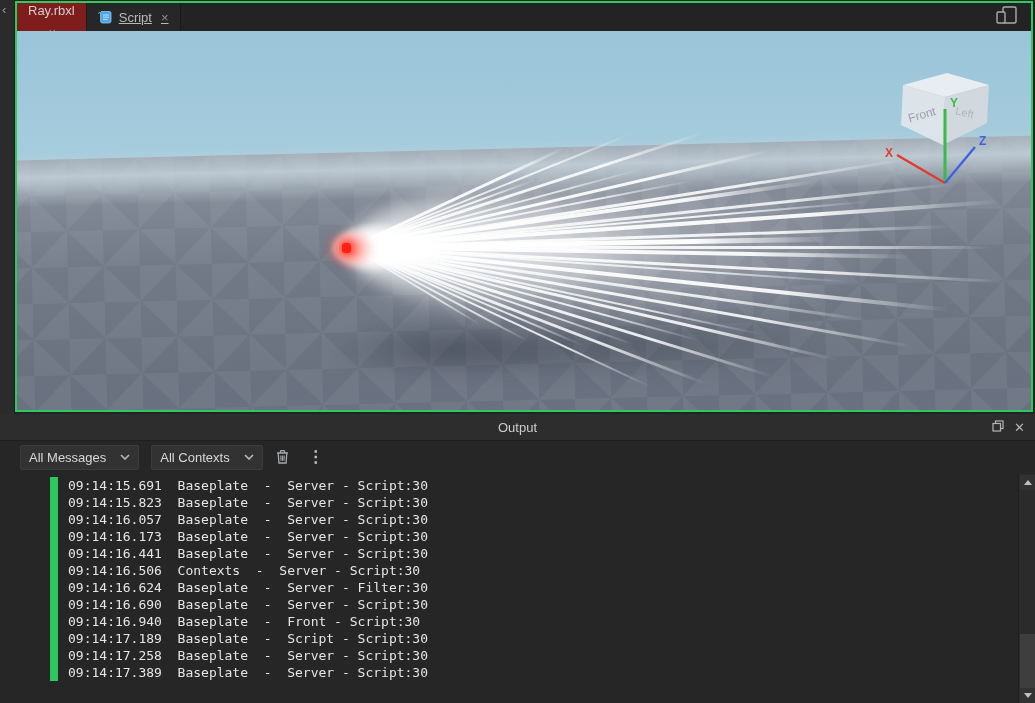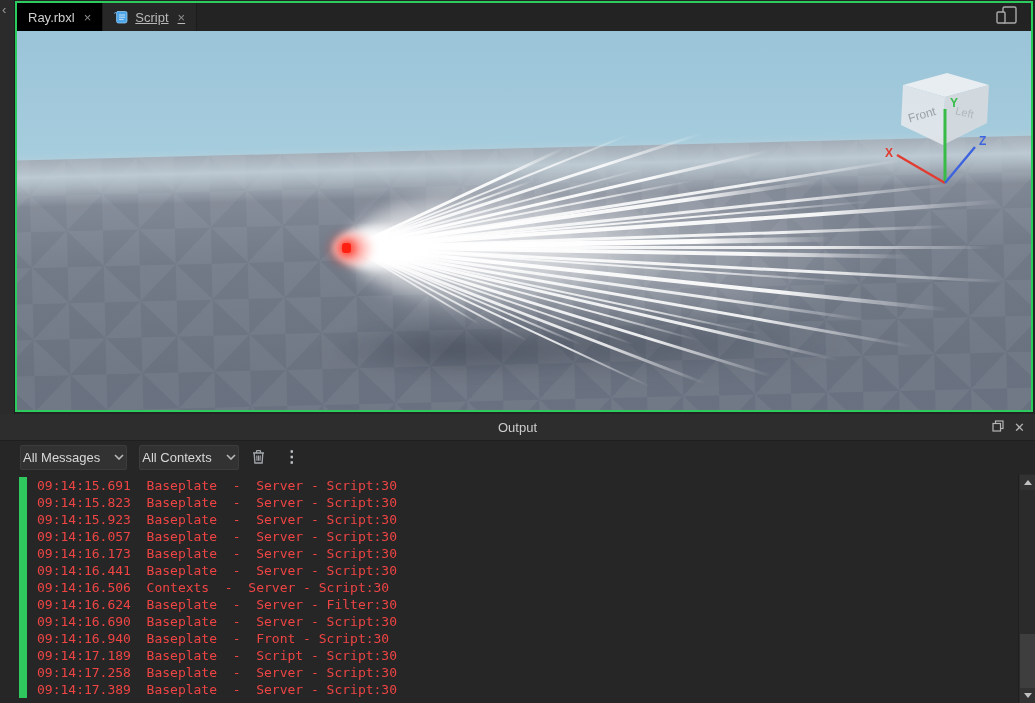--- a/index.html
+++ b/index.html
@@ -11,21 +11,21 @@
   .left-rail { position:absolute; left:0; top:0; width:15px; height:703px;
                background:#2b2b2b; border-right:1px solid #1d1d1d; }
   .rail-chevron { position:absolute; left:2px; top:2px; color:#999; font-size:13px; cursor:pointer; }
 
   
   .play-frame { position:absolute; left:15px; top:1px; width:1018px; height:411px;
                 border:2px solid #2bcb5e; background:#242424; }
   .tabbar { position:relative; height:28px; background:#232323; display:flex; align-items:stretch; }
   .tab { display:flex; align-items:center; gap:7px; padding:0 11px; font-size:13px;
          color:#cfcfcf; border-right:1px solid #1b1b1b; cursor:pointer; }
-  .tab.active { background:#000000; }
+  .tab.active { background:#7f1d1d;flex-direction:column; }
   .tab.inactive { background:#272727; color:#b9b9b9;text-decoration:underline; }
   .tab-close { color:#8f8f8f; font-size:13px; padding-left:2px; }
   .script-ic { width:14px; height:15px; display:inline-block; }
   .device-btn { margin-left:auto; margin-right:12px; align-self:center; cursor:pointer; }
 
   
   .viewport3d { position:relative; width:1014px; height:379px; overflow:hidden; cursor:crosshair;
                 background:linear-gradient(180deg,#9bc4d9 0%,#a6cddd 34%,#bed5dd 100%); }
   .ground { position:absolute; left:-60px; width:1140px; top:117px; height:360px;
             transform:rotate(-1.4deg); transform-origin:center top;
@@ -57,38 +57,38 @@
   .viewcube { position:absolute; left:858px; top:28px; }
 
   
   .output-panel { position:absolute; left:0; top:414px; width:1035px; height:289px; background:#262626; }
   .output-header { position:relative; height:27px; background:#2d2d2d; border-bottom:1px solid #1f1f1f;
                    display:flex; align-items:center; justify-content:center; }
   .output-title { font-size:13px; color:#cdcdcd; }
   .header-icons { position:absolute; right:10px; top:0; height:100%; display:flex; align-items:center; gap:10px; }
   .float-ic, .close-ic { cursor:pointer; color:#b5b5b5; font-size:13px; line-height:1; }
   .output-toolbar { height:32px; display:flex; align-items:center; padding-left:20px; background:#262626; }
-  .drop-btn { height:25px; display:flex; align-items:center; gap:14px; padding:0 2px;
+  .drop-btn { height:25px; display:flex; align-items:center; gap:14px; padding:0 8px;
               background:#323232; border:1px solid #3c3c3c; border-radius:2px; margin-right:12px;
               font-size:13px; color:#d8d8d8; cursor:pointer;text-align:center; }
   .chev { width:10px; height:6px; }
   .filter-wrap { position:relative; margin-left:auto; margin-right:10px; }
   .filter-input { width:322px; height:25px; background:#1f1f1f; border:1px solid #161616; border-radius:2px;
                   color:#cfcfcf; font-size:13px; padding:0 24px 0 9px; outline:none; }
   .filter-input::placeholder { color:#8d8d8d; }
   .filter-caret { position:absolute; right:9px; top:11px; width:0; height:0;
                   border-left:4px solid transparent; border-right:4px solid transparent; border-top:5px solid #c4c4c4; }
   .trash-btn { margin-right:18px; cursor:pointer; display:flex; align-items:center; }
   .kebab-btn { margin-right:14px; cursor:pointer; color:#c3c7ca; font-size:16px; font-weight:bold; line-height:1; }
 
   .output-log { position:absolute; left:16px; right:0; top:60px; bottom:0; background:#262626; overflow:hidden; }
   .log-list { padding-top:3px; margin-left:3px; }
   .log-row { height:17px; line-height:17px; border-left:8px solid #2fc85e; padding-left:10px;
-             font-family:"DejaVu Sans Mono", monospace; font-size:13px; color:#ef4444;
-             white-space:pre; cursor:default; }
+             font-family:"DejaVu Sans Mono", monospace; font-size:13px; color:#e5e5e5;
+             white-space:pre; cursor:default;margin-left:31px; }
 
   .scrollbar { position:absolute; right:0; top:0; width:17px; height:100%;
                background:#2b2b2b; border-left:1px solid #1f1f1f; }
   .sb-btn { position:absolute; left:1px; width:15px; height:15px; background:#323232;
             display:flex; align-items:center; justify-content:center; cursor:pointer; }
   .sb-up { top:1px; }
   .sb-down { bottom:0; }
   .sb-tri-up { width:0; height:0; border-left:4px solid transparent; border-right:4px solid transparent;
                border-bottom:5px solid #c0c0c0; }
   .sb-tri-down { width:0; height:0; border-left:4px solid transparent; border-right:4px solid transparent;
@@ -220,21 +220,20 @@
           <path d="M5.8 6.5 L6 11.8 M7.5 6.5 L7.5 11.8 M9.2 6.5 L9 11.8" stroke="#a4a9ad" stroke-width="1.1"></path>
         </svg>
       </div>
       <div class="kebab-btn">⋮</div>
     </div>
 
     <div class="output-log">
       <div class="log-list">
           <div class="log-row">09:14:15.691  Baseplate  -  Server - Script:30</div>
           <div class="log-row">09:14:15.823  Baseplate  -  Server - Script:30</div>
-          <div class="log-row">09:14:15.923  Baseplate  -  Server - Script:30</div>
           <div class="log-row">09:14:16.057  Baseplate  -  Server - Script:30</div>
           <div class="log-row">09:14:16.173  Baseplate  -  Server - Script:30</div>
           <div class="log-row">09:14:16.441  Baseplate  -  Server - Script:30</div>
           <div class="log-row">09:14:16.506  Contexts  -  Server - Script:30</div>
           <div class="log-row">09:14:16.624  Baseplate  -  Server - Filter:30</div>
           <div class="log-row">09:14:16.690  Baseplate  -  Server - Script:30</div>
           <div class="log-row">09:14:16.940  Baseplate  -  Front - Script:30</div>
           <div class="log-row">09:14:17.189  Baseplate  -  Script - Script:30</div>
           <div class="log-row">09:14:17.258  Baseplate  -  Server - Script:30</div>
           <div class="log-row">09:14:17.389  Baseplate  -  Server - Script:30</div>

